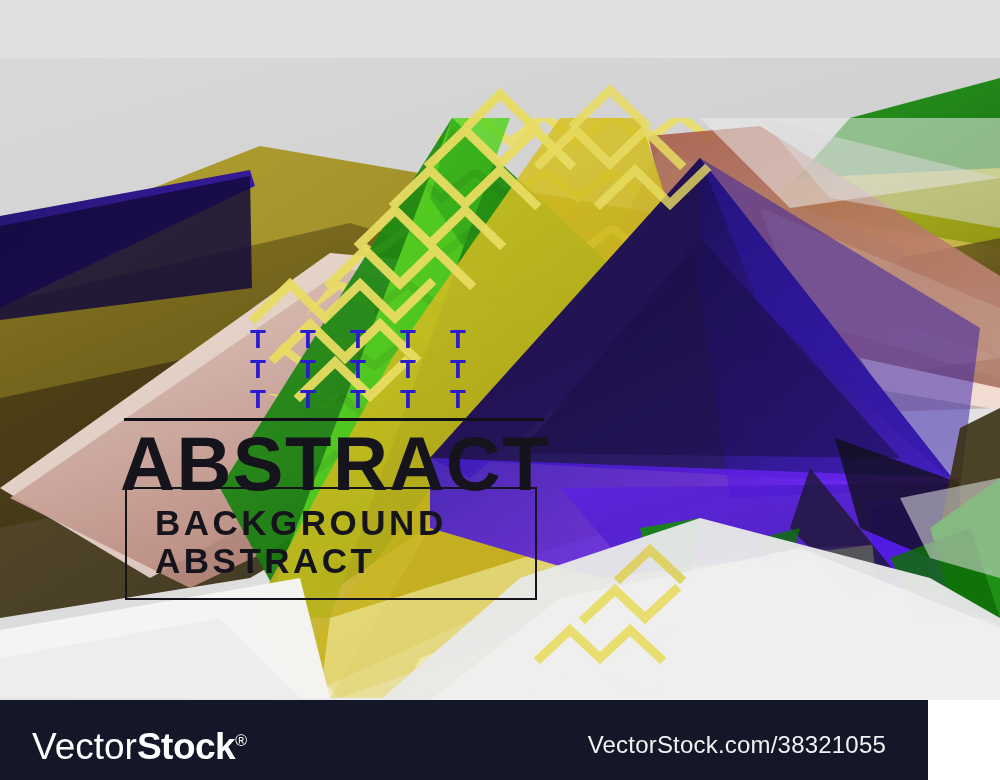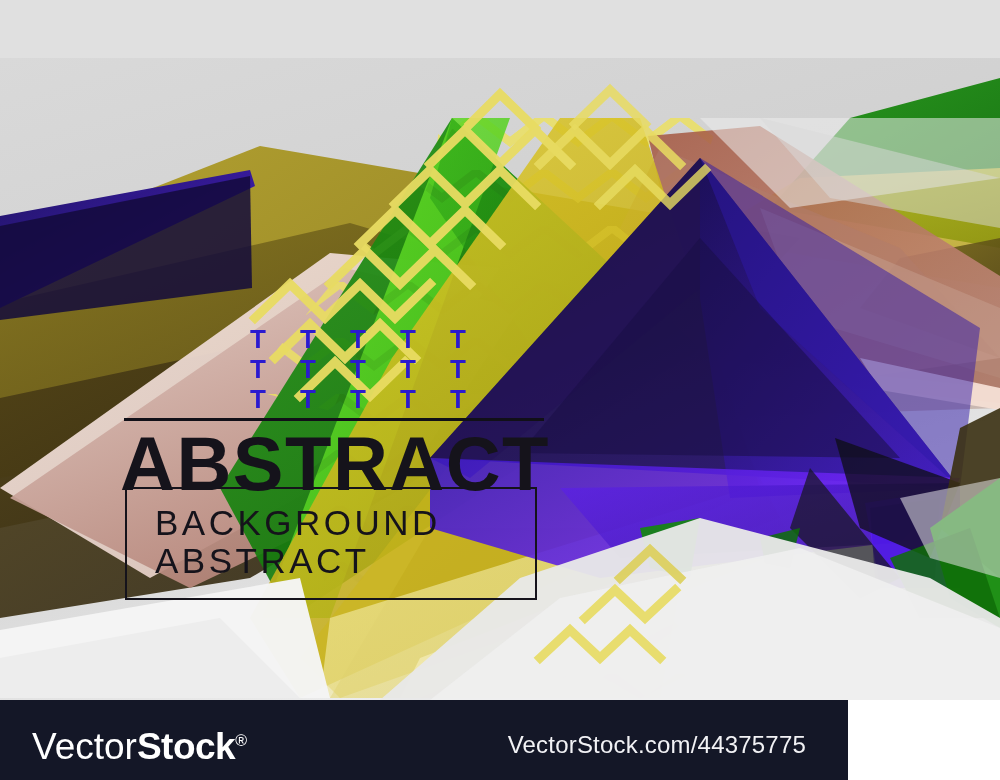--- a/index.html
+++ b/index.html
@@ -89,34 +89,34 @@
     height: 113px;
     border: 2px solid #15131b;
     box-sizing: border-box;
   }
 
   .subtext {
     position: absolute;
     left: 155px;
     top: 430px;
     font-family: "Liberation Sans", sans-serif;
-    font-weight: 400;
+    font-weight: 700;
     font-size: 35px;
     line-height: 38px;
     letter-spacing: 3.5px;
     color: #15131b;
     white-space: nowrap;
   }
 
   
   #footer {
     position: absolute;
     left: 0;
     top: 700px;
-    width: 848px;
+    width: 928px;
     height: 80px;
     background: #141727;
   }
 
   #brand {
     position: absolute;
     left: 32px;
     top: 21px;
     font-family: "Liberation Sans", sans-serif;
     font-size: 37px;
@@ -362,16 +362,16 @@
       <div class="subtext">
         <div>BACKGROUND</div>
         <div>ABSTRACT</div>
       </div>
     </div>
 
   </div>
 
   <div id="footer">
     <div id="brand"><span class="light">Vector</span><span class="bold">Stock</span><span class="reg">®</span></div>
-    <div id="url">VectorStock.com/44375775</div>
+    <div id="url">VectorStock.com/38321055</div>
   </div>
 
 </div>
 
 </body></html>

